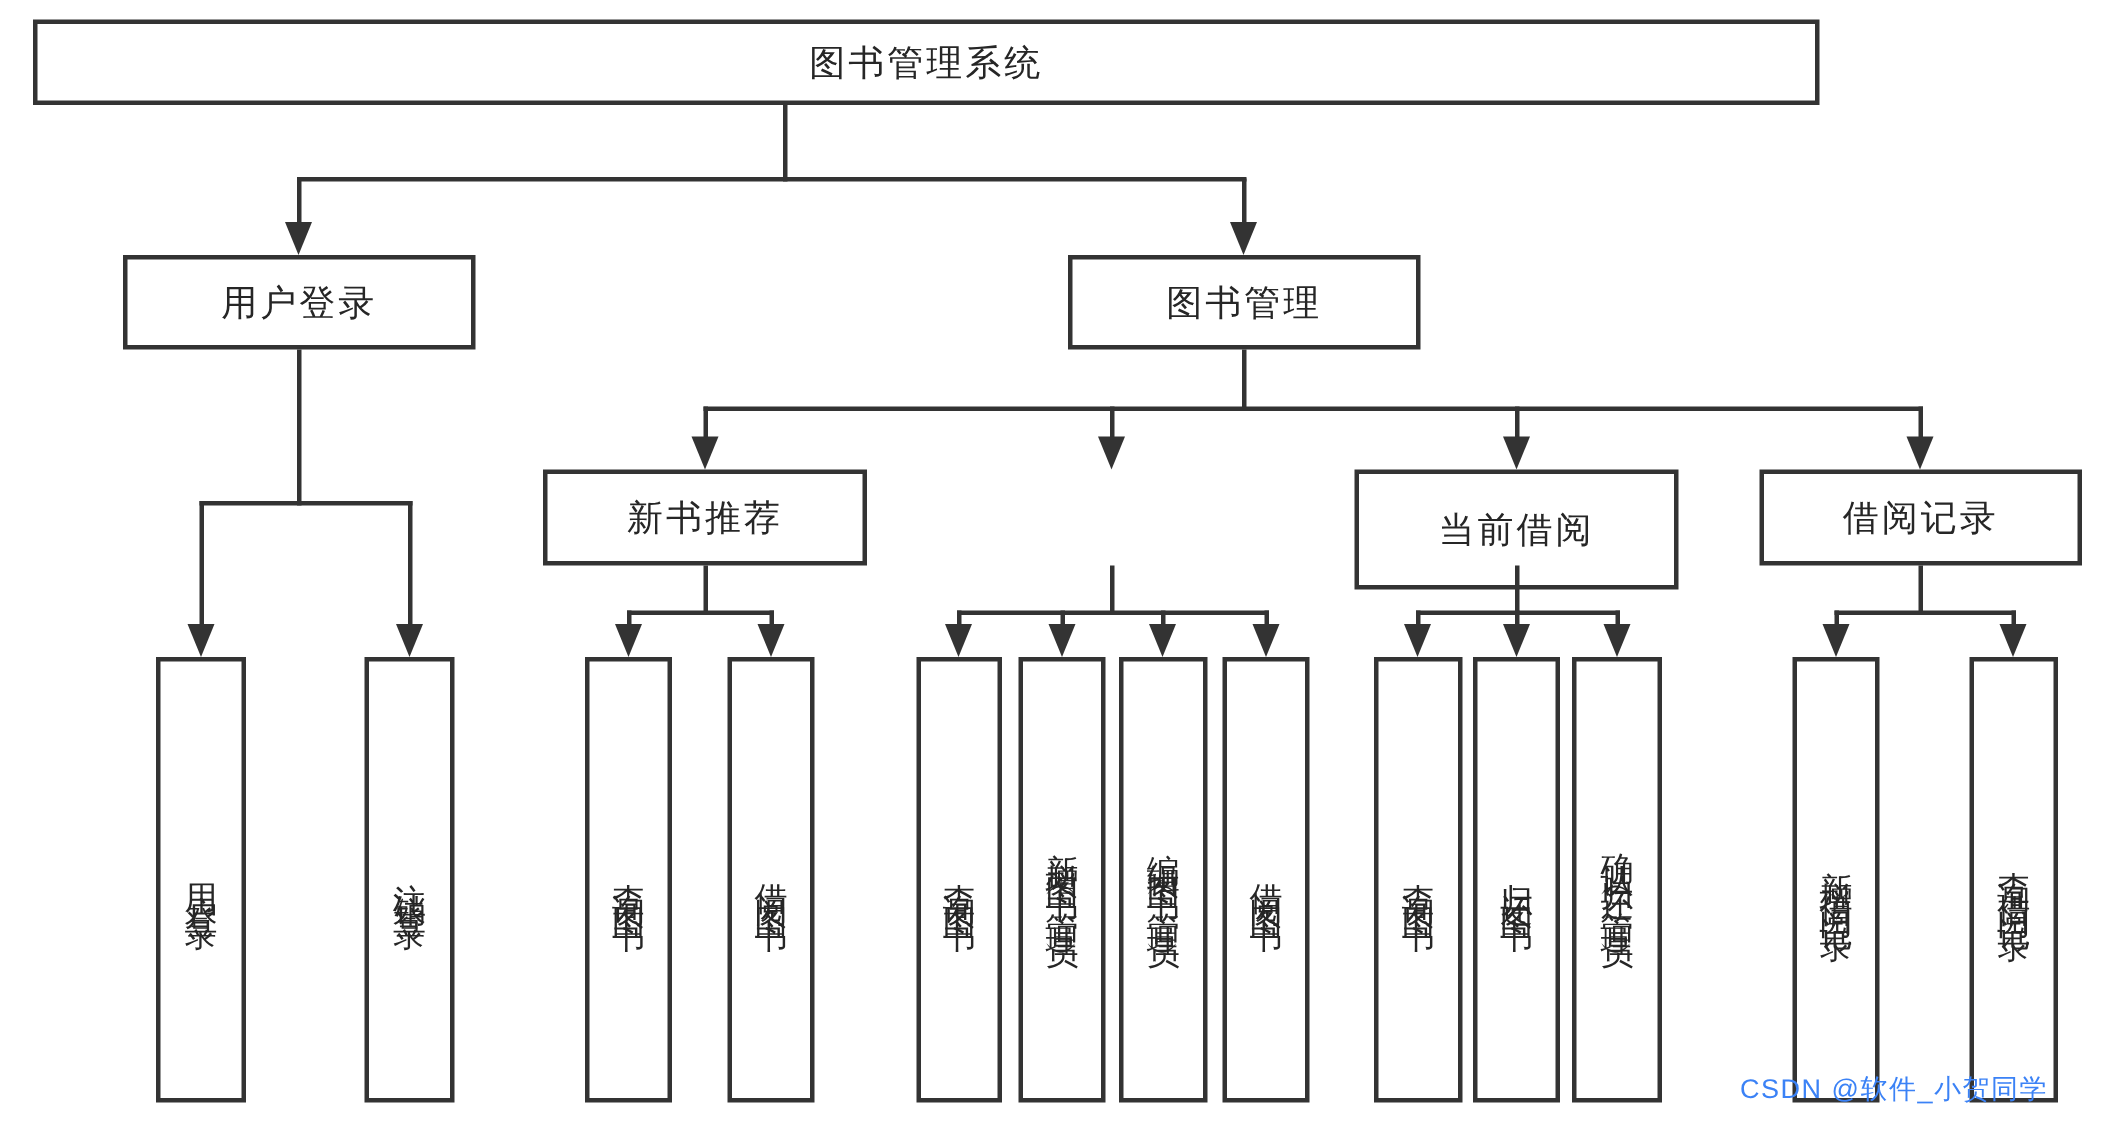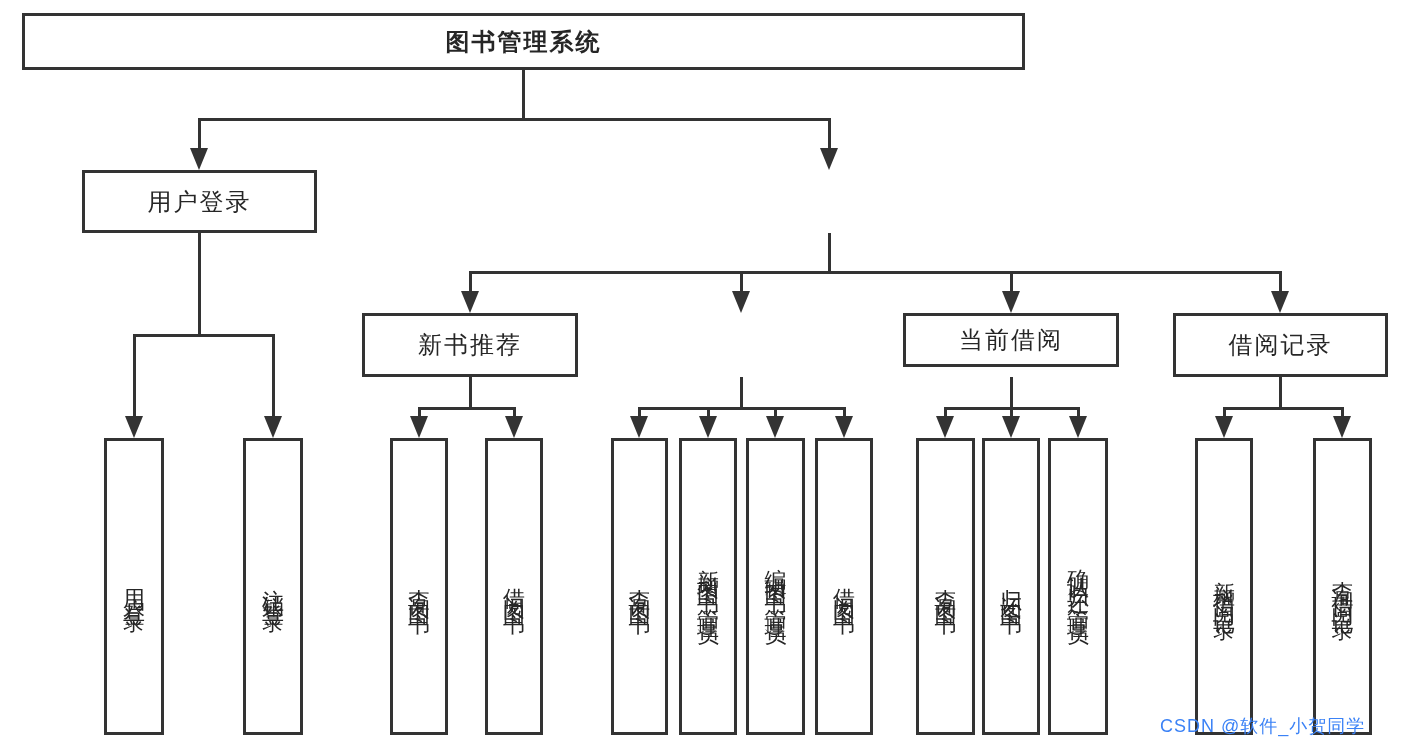--- a/index.html
+++ b/index.html
@@ -56,32 +56,35 @@
     font-size: 18px;
     letter-spacing: 1px;
     white-space: nowrap;
   }
 </style>
 </head>
 <body>
 
 <div id="diagram-canvas">
 
-  <div class="box" style="left:22px; top:13px; width:1003px; height:57px;font-weight:bold;">
+  <div class="box" style="left:22px; top:13px; width:1191px; height:57px;">
     <span class="hlabel">图书管理系统</span>
   </div>
 
   <div class="box" style="left:82px; top:170px; width:235px; height:63px;">
     <span class="hlabel">用户登录</span>
   </div>
+  <div class="box" style="left:712px; top:170px; width:235px; height:63px;">
+    <span class="hlabel">图书管理</span>
+  </div>
 
   <div class="box" style="left:362px; top:313px; width:216px; height:64px;">
     <span class="hlabel">新书推荐</span>
   </div>
-  <div class="box" style="left:903px; top:313px; width:216px; height:54px;">
+  <div class="box" style="left:903px; top:313px; width:216px; height:80px;">
     <span class="hlabel">当前借阅</span>
   </div>
   <div class="box" style="left:1173px; top:313px; width:215px; height:64px;">
     <span class="hlabel">借阅记录</span>
   </div>
 
   <div class="box" style="left:104px; top:438px; width:60px; height:297px;">
     <span class="vlabel">用户登录</span>
   </div>
   <div class="box" style="left:243px; top:438px; width:60px; height:297px;">

